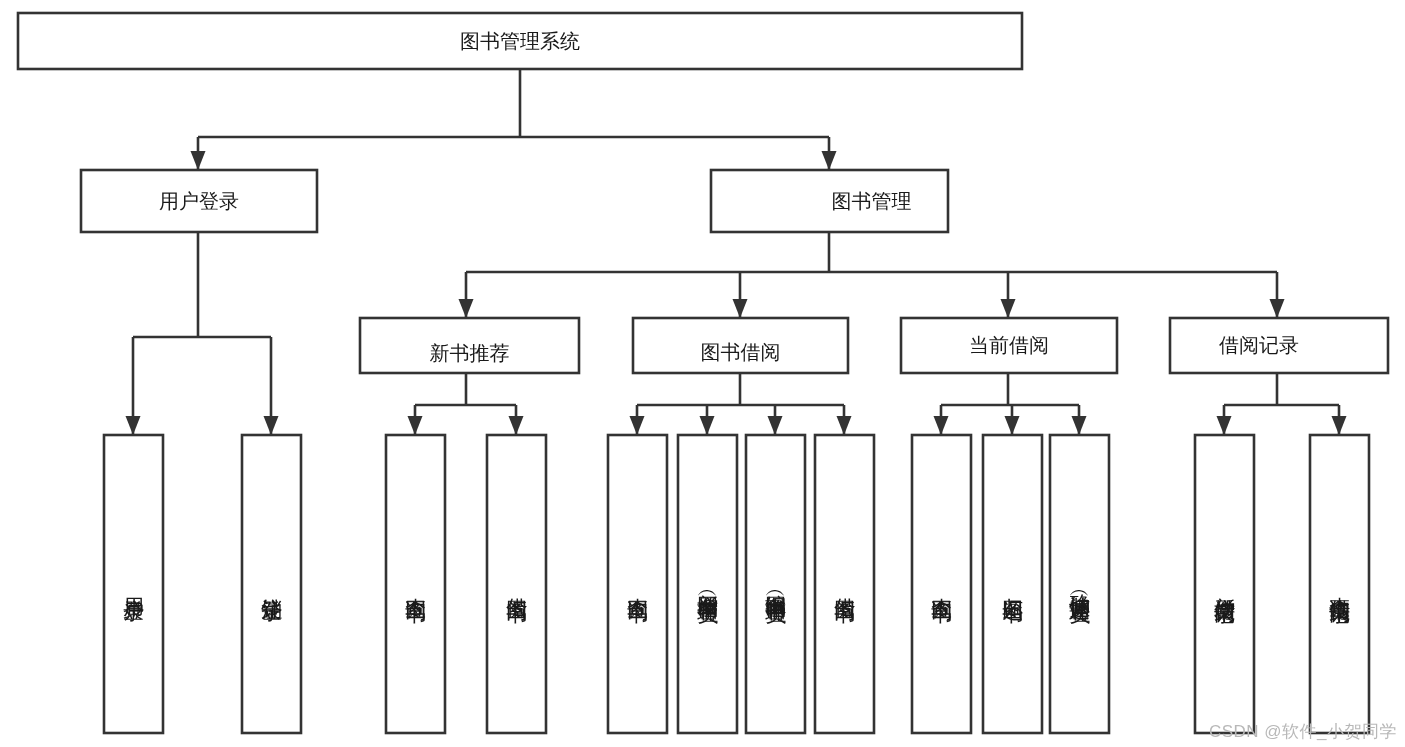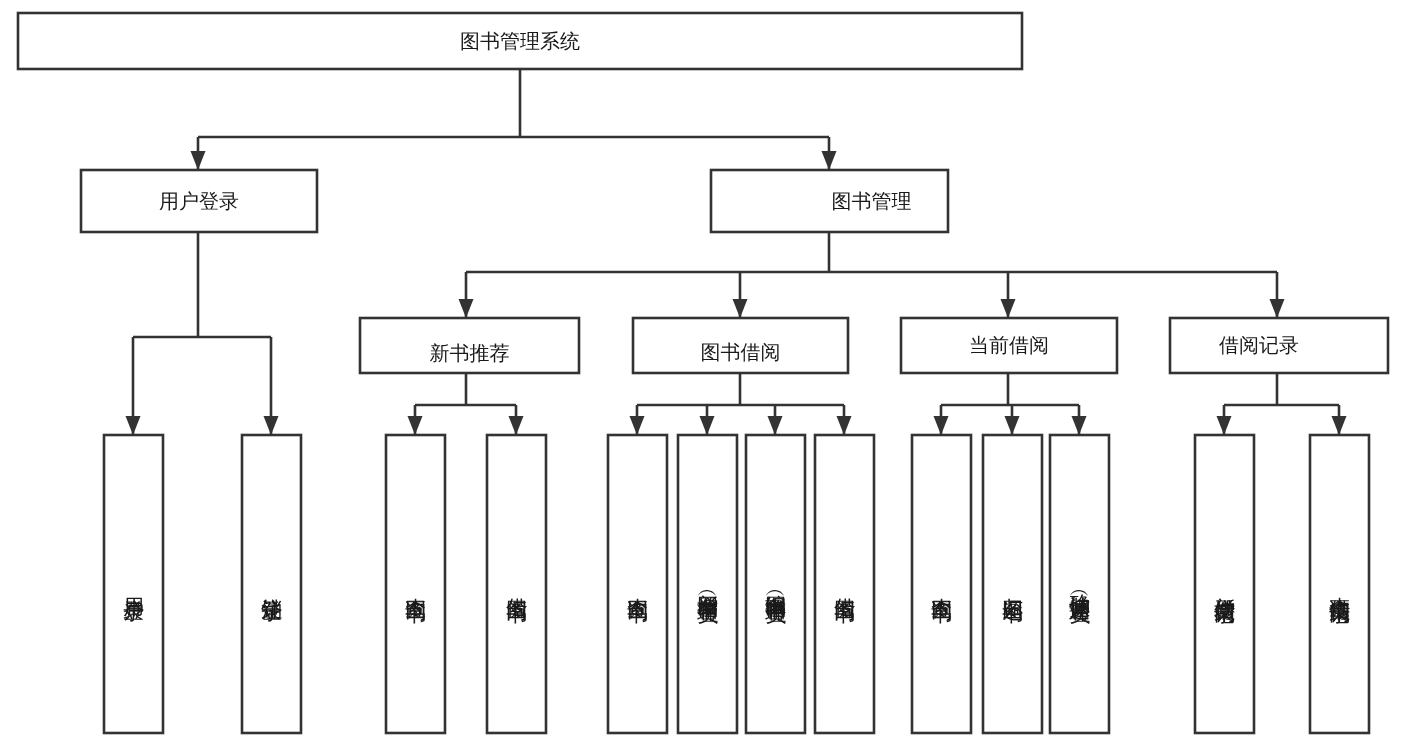--- a/index.html
+++ b/index.html
@@ -196,14 +196,15 @@
       <div class="vlabel-wrap" style="left: 678px; top: 435px; width: 59px; height: 298px;">新增图书（管理员）</div>
       <div class="vlabel-wrap" style="left: 746px; top: 435px; width: 59px; height: 298px;">编辑图书（管理员）</div>
       <div class="vlabel-wrap" style="left: 815px; top: 435px; width: 59px; height: 298px;">借阅图书</div>
       <div class="vlabel-wrap" style="left: 912px; top: 435px; width: 59px; height: 298px;">查询图书</div>
       <div class="vlabel-wrap" style="left: 983px; top: 435px; width: 59px; height: 298px;">归还图书</div>
       <div class="vlabel-wrap" style="left: 1050px; top: 435px; width: 59px; height: 298px;">确认归还（管理员）</div>
       <div class="vlabel-wrap" style="left: 1195px; top: 435px; width: 59px; height: 298px;">新增借阅记录</div>
       <div class="vlabel-wrap" style="left: 1310px; top: 435px; width: 59px; height: 298px;">查询借阅记录</div>
     </div>
 
+  <div class="watermark">CSDN @软件_小贺同学</div>
 
 </div>
 
 </body></html>

